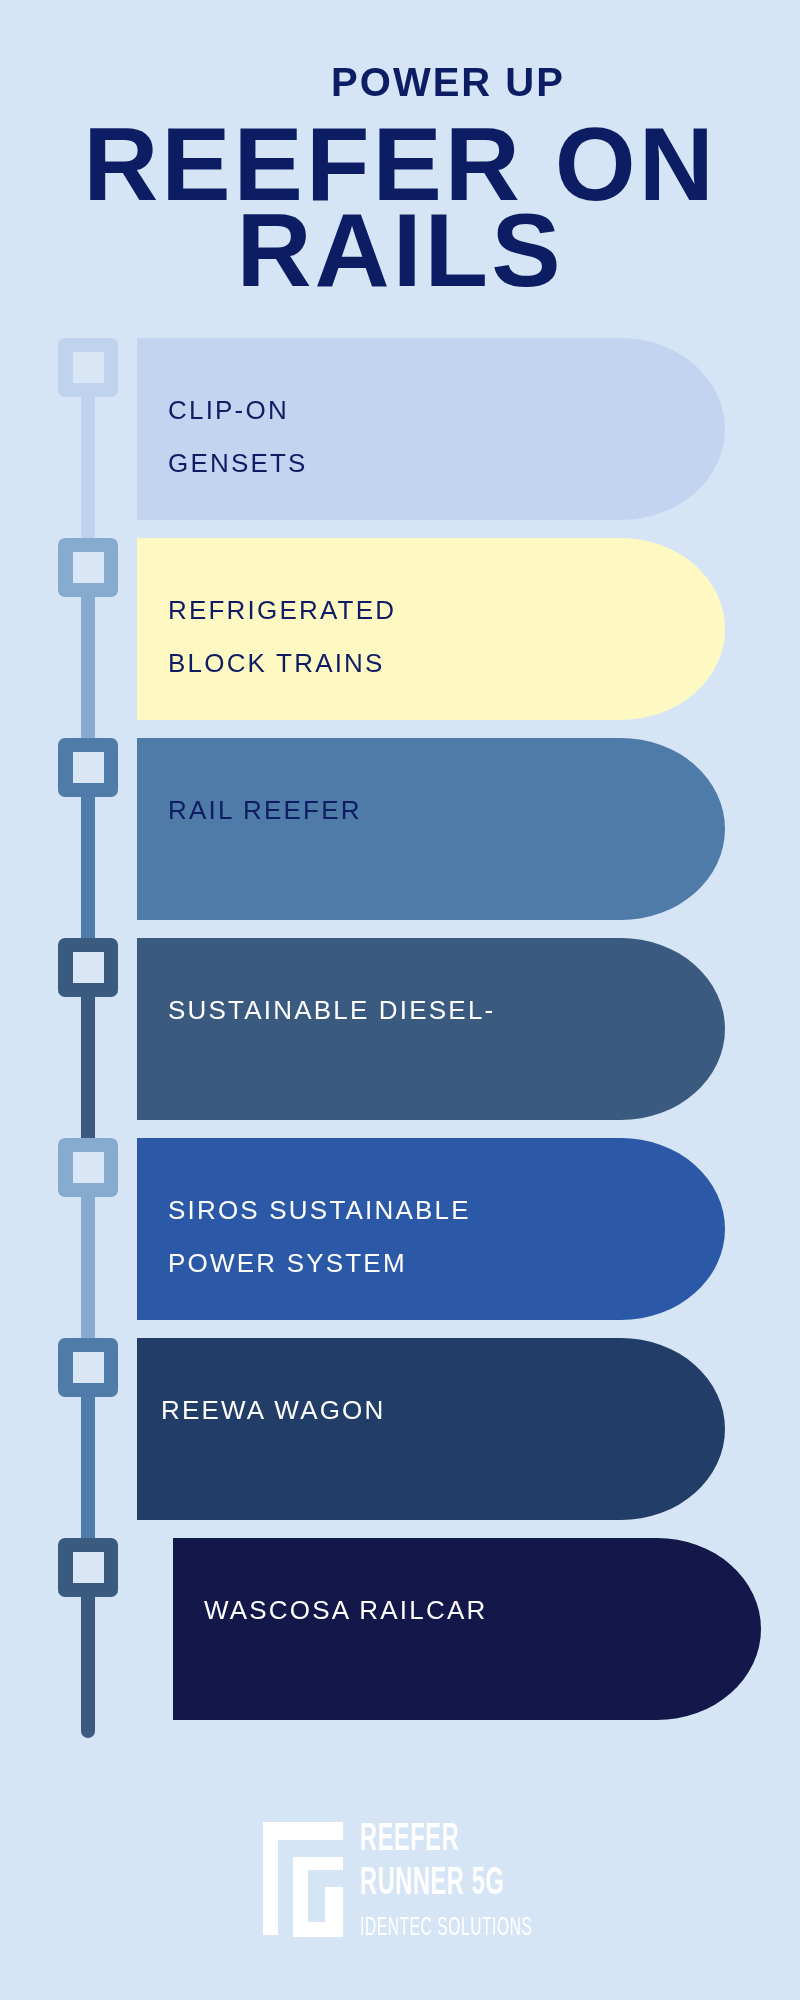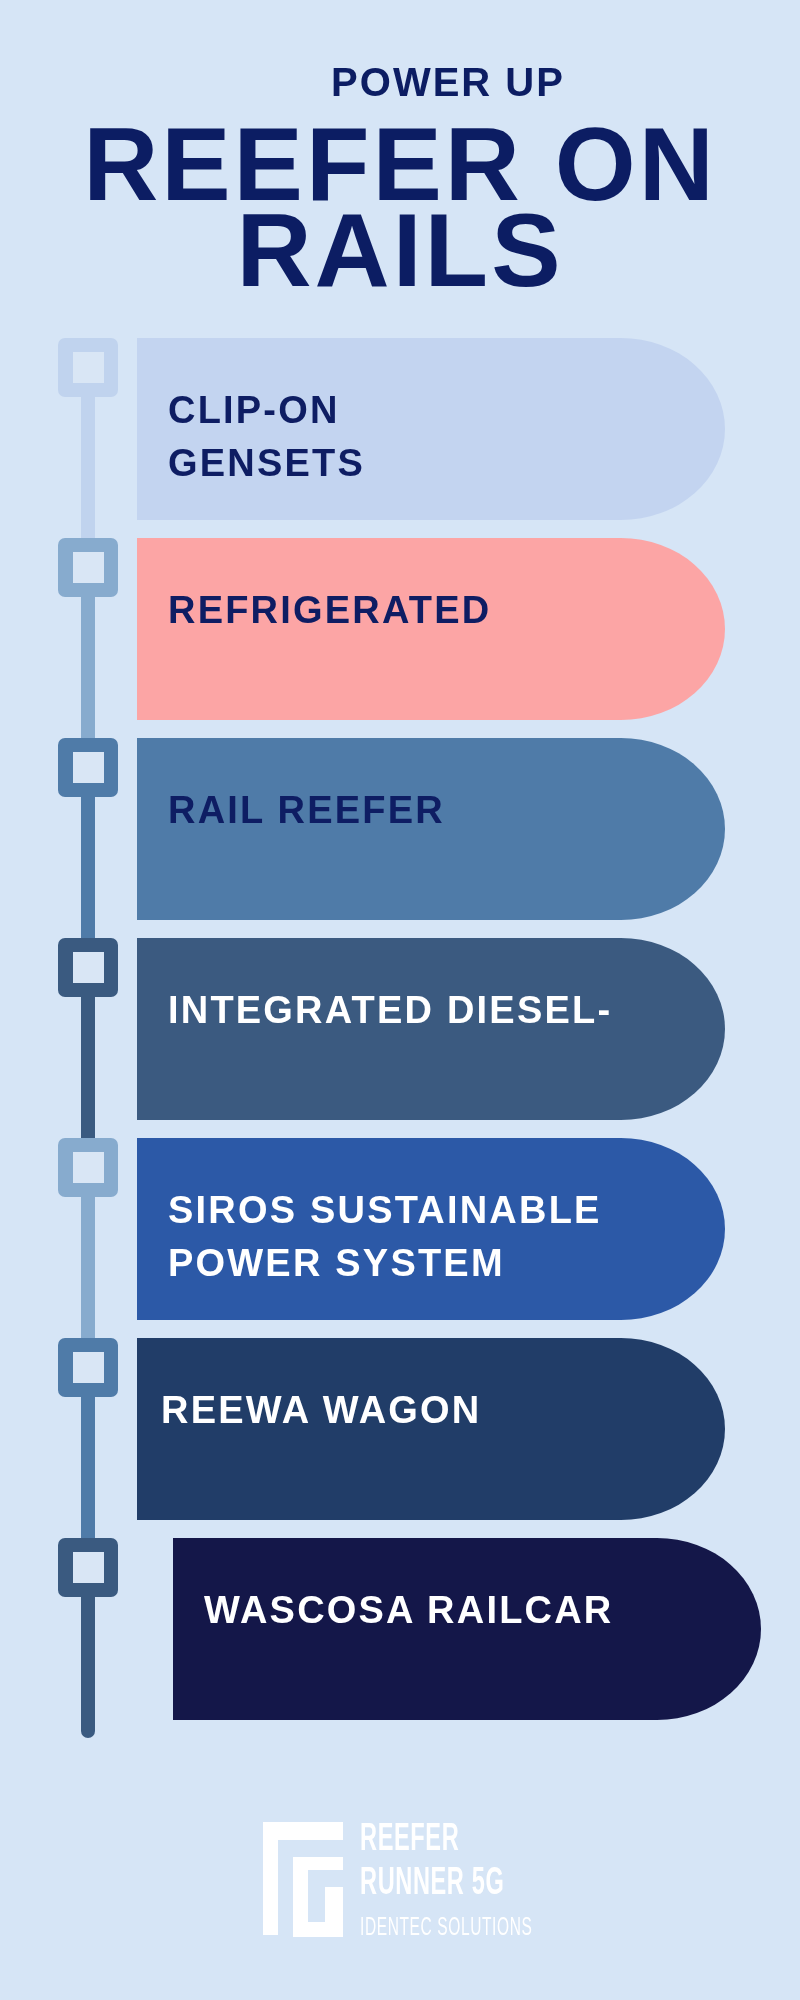--- a/index.html
+++ b/index.html
@@ -75,22 +75,22 @@
       position: absolute;
       left: 137px;
       width: 588px;
       height: 182px;
       border-radius: 0 104px 104px 0 / 0 91px 91px 0;
       box-sizing: border-box;
       padding: 46px 0 0 31px;
     }
     .card-line {
       display: block;
-      font-weight: 700;
-      font-size: 38px;
+      font-weight: 400;
+      font-size: 26px;
       line-height: 53px;
       letter-spacing: 2.2px;
       white-space: nowrap;
     }
 
     
     .logo {
       position: absolute;
       left: 255px;
       top: 1815px;
@@ -151,36 +151,37 @@
       <div class="node-inner"></div>
     </div>
     <div class="card" style="top: 338px; background: rgb(195, 212, 240); color: rgb(14, 29, 99);">
       <span class="card-line">CLIP-ON</span>
       <span class="card-line">GENSETS</span>
     </div>
     <div class="seg" style="top: 594px; height: 146px; background: rgb(135, 171, 206);"></div>
     <div class="node" style="top: 538px; background: rgb(135, 171, 206);">
       <div class="node-inner"></div>
     </div>
-    <div class="card" style="top: 538px; background: #fca5a5; color: rgb(14, 29, 99);">
+    <div class="card" style="top: 538px; background: #fef9c3; color: rgb(14, 29, 99);">
       <span class="card-line">REFRIGERATED</span>
+      <span class="card-line">BLOCK TRAINS</span>
     </div>
     <div class="seg" style="top: 794px; height: 146px; background: rgb(79, 123, 168);"></div>
     <div class="node" style="top: 738px; background: rgb(79, 123, 168);">
       <div class="node-inner"></div>
     </div>
     <div class="card" style="top: 738px; background: rgb(79, 123, 168); color: rgb(14, 29, 99);">
       <span class="card-line">RAIL REEFER</span>
     </div>
     <div class="seg" style="top: 994px; height: 146px; background: rgb(58, 90, 128);"></div>
     <div class="node" style="top: 938px; background: rgb(58, 90, 128);">
       <div class="node-inner"></div>
     </div>
     <div class="card" style="top: 938px; background: rgb(59, 90, 128); color: rgb(255, 255, 255);">
-      <span class="card-line">INTEGRATED DIESEL-</span>
+      <span class="card-line">SUSTAINABLE DIESEL-</span>
     </div>
     <div class="seg" style="top: 1194px; height: 146px; background: rgb(135, 171, 206);"></div>
     <div class="node" style="top: 1138px; background: rgb(135, 171, 206);">
       <div class="node-inner"></div>
     </div>
     <div class="card" style="top: 1138px; background: rgb(44, 89, 167); color: rgb(255, 255, 255);">
       <span class="card-line">SIROS SUSTAINABLE</span>
       <span class="card-line">POWER SYSTEM</span>
     </div>
     <div class="seg" style="top: 1394px; height: 146px; background: rgb(79, 123, 168);"></div>

